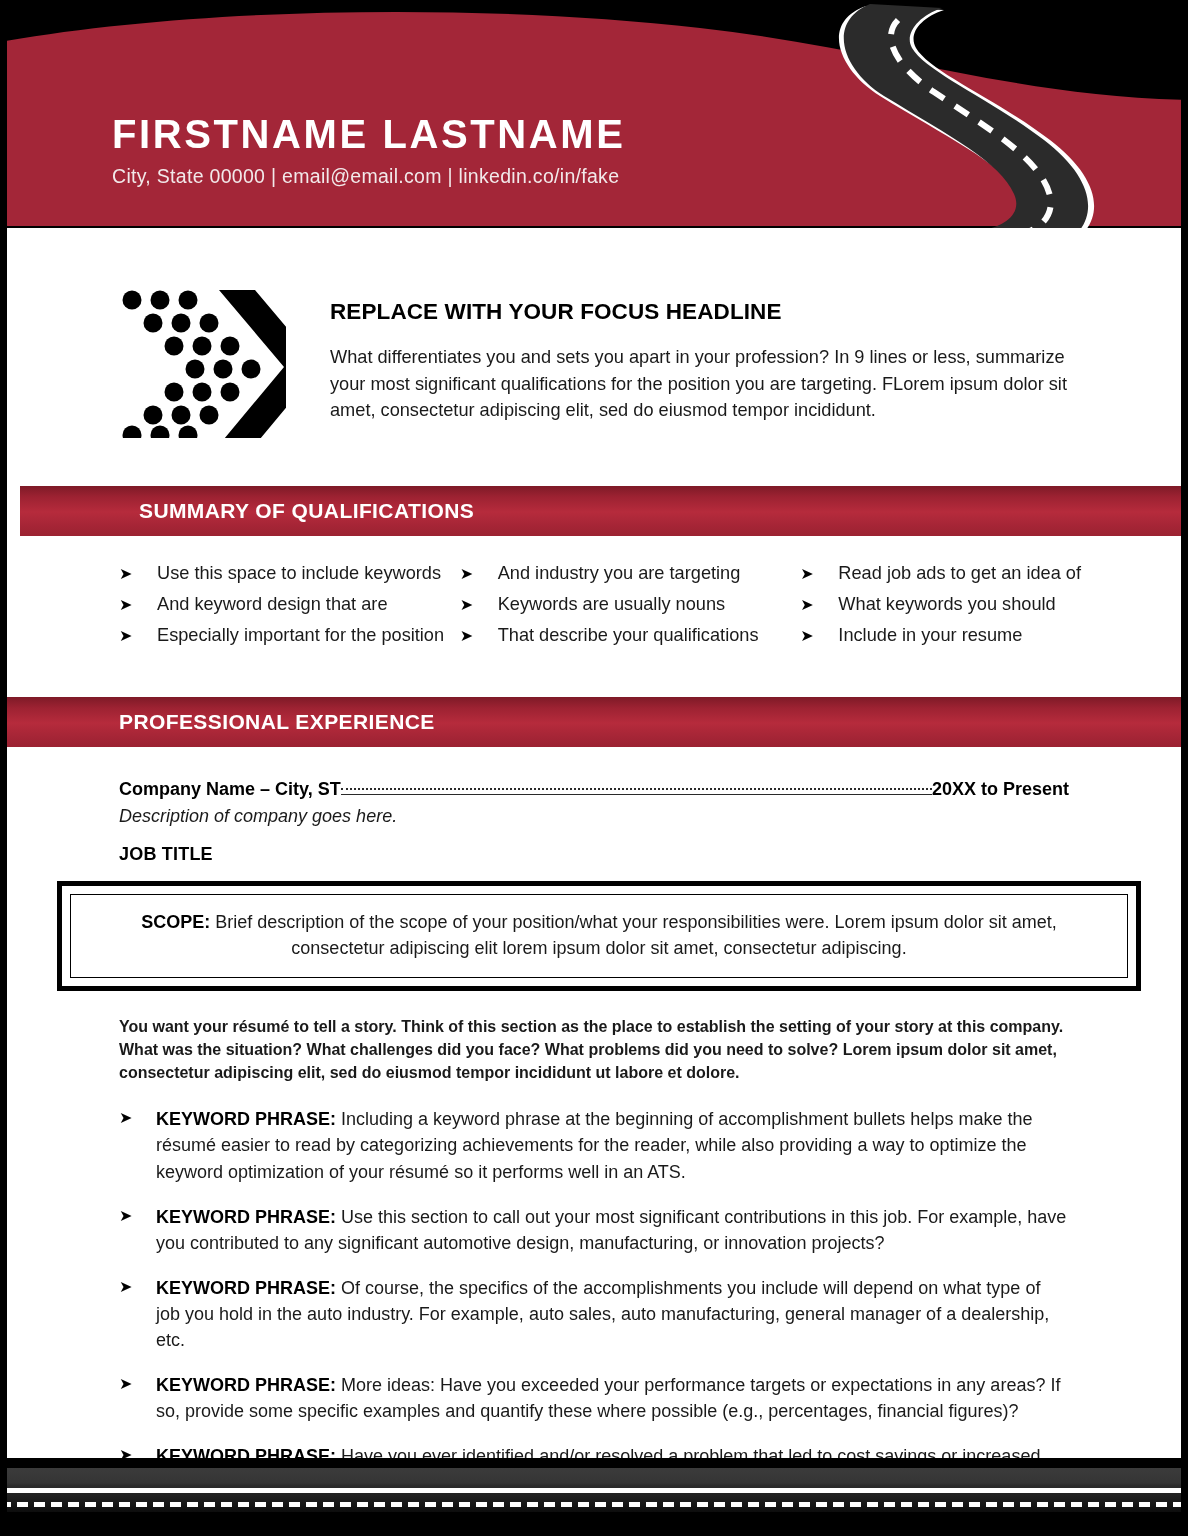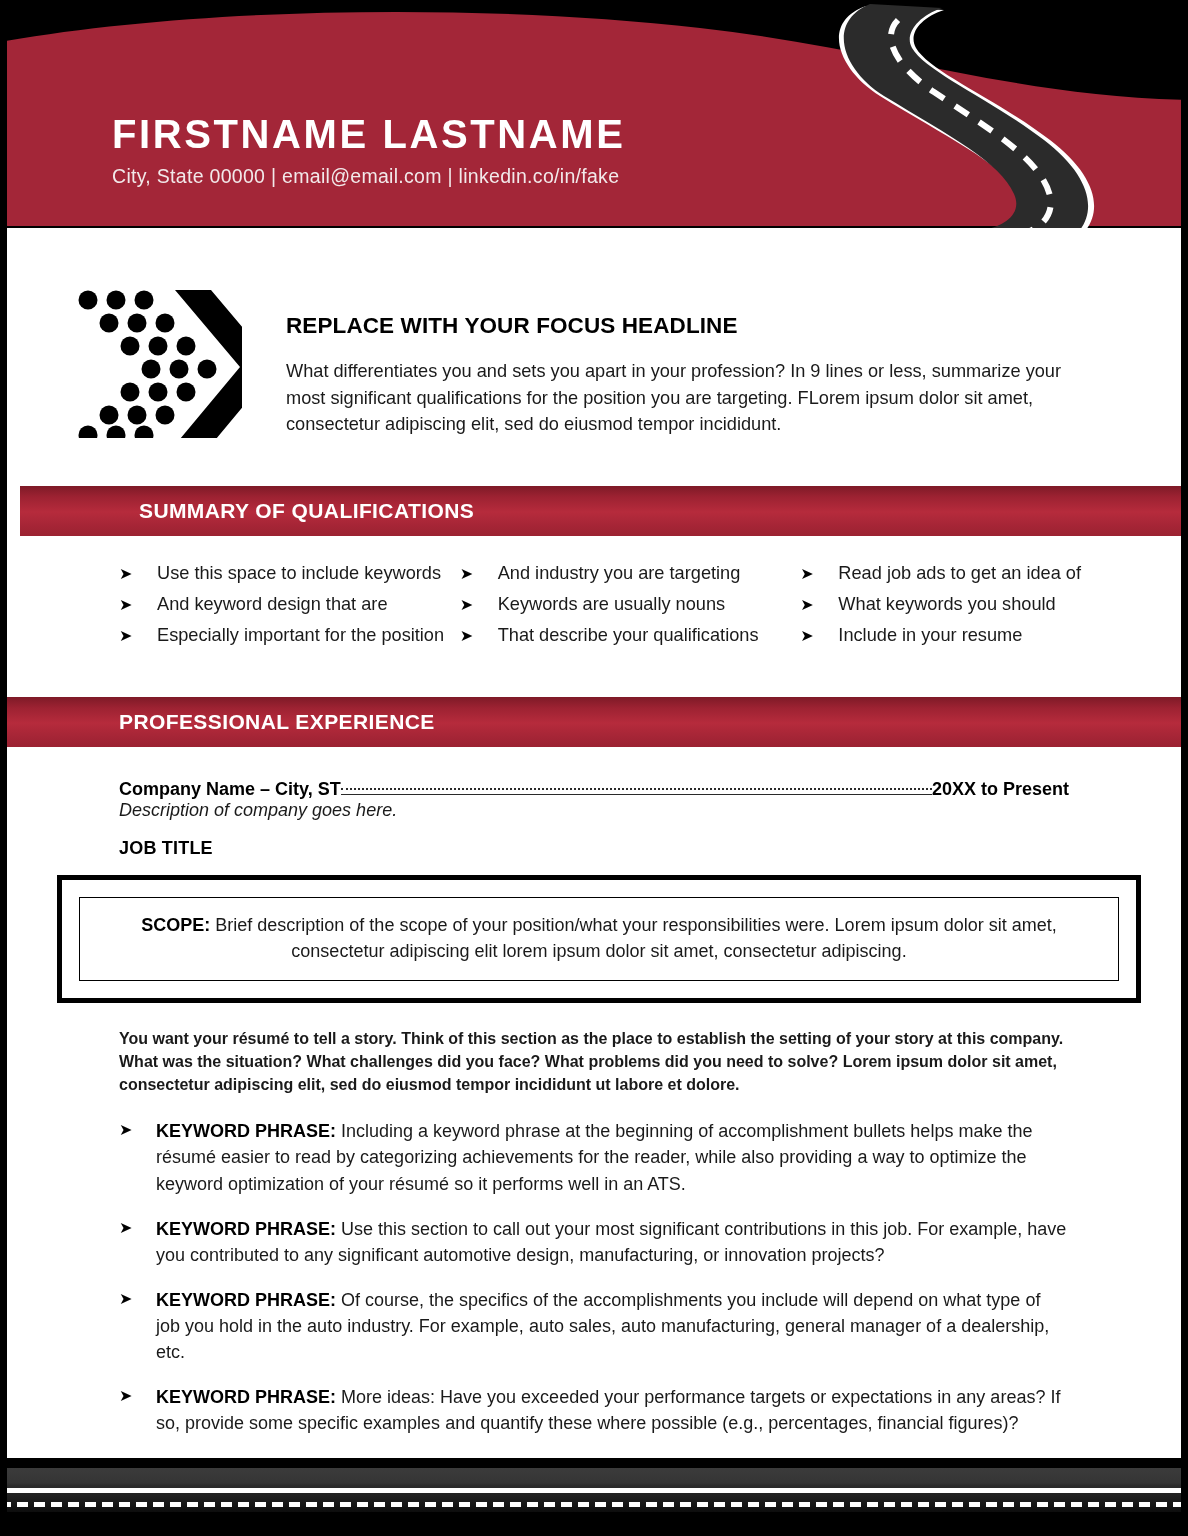--- a/index.html
+++ b/index.html
@@ -66,22 +66,23 @@
     position: absolute;
     left: 0;
     top: 234px;
     width: 1174px;
     background: #ffffff;
   }
 
   
   .focus-block {
     display: flex;
-    align-items: flex-end;
+    align-items: center;
     padding: 48px 100px 0 70px;
+    margin-left: 44px;
   }
   .focus-logo {
     width: 165px;
     flex: 0 0 165px;
     padding-top: 6px;
   }
   .focus-logo svg { display: block; }
   .focus-text {
     flex: 1;
     padding-left: 44px;
@@ -190,35 +191,35 @@
     position: absolute;
     left: 0; right: 0;
     bottom: 0px;
     border-bottom: 1.5px solid #2a2a2a;
   }
   .company-dates { white-space: nowrap; }
   .company-desc {
     font-size: 18px;
     font-style: italic;
     color: #1a1a1a;
-    margin-top: 0;
+    margin-top: 6px;
   }
   .job-title {
     font-size: 18px;
     font-weight: bold;
     color: #000000;
     margin-top: 17px;
     letter-spacing: 0.2px;
   }
 
   
   .scope-wrap {
     margin: 16px 40px 0 50px;
     border: 5px solid #000000;
-    padding: 17px;
+    padding: 8px;
     background: #ffffff;
   }
   .scope-inner {
     border: 1.5px solid #000000;
     padding: 14px 26px 16px 26px;
     text-align: center;
   }
   .scope-text {
     font-size: 18px;
     color: #1a1a1a;

